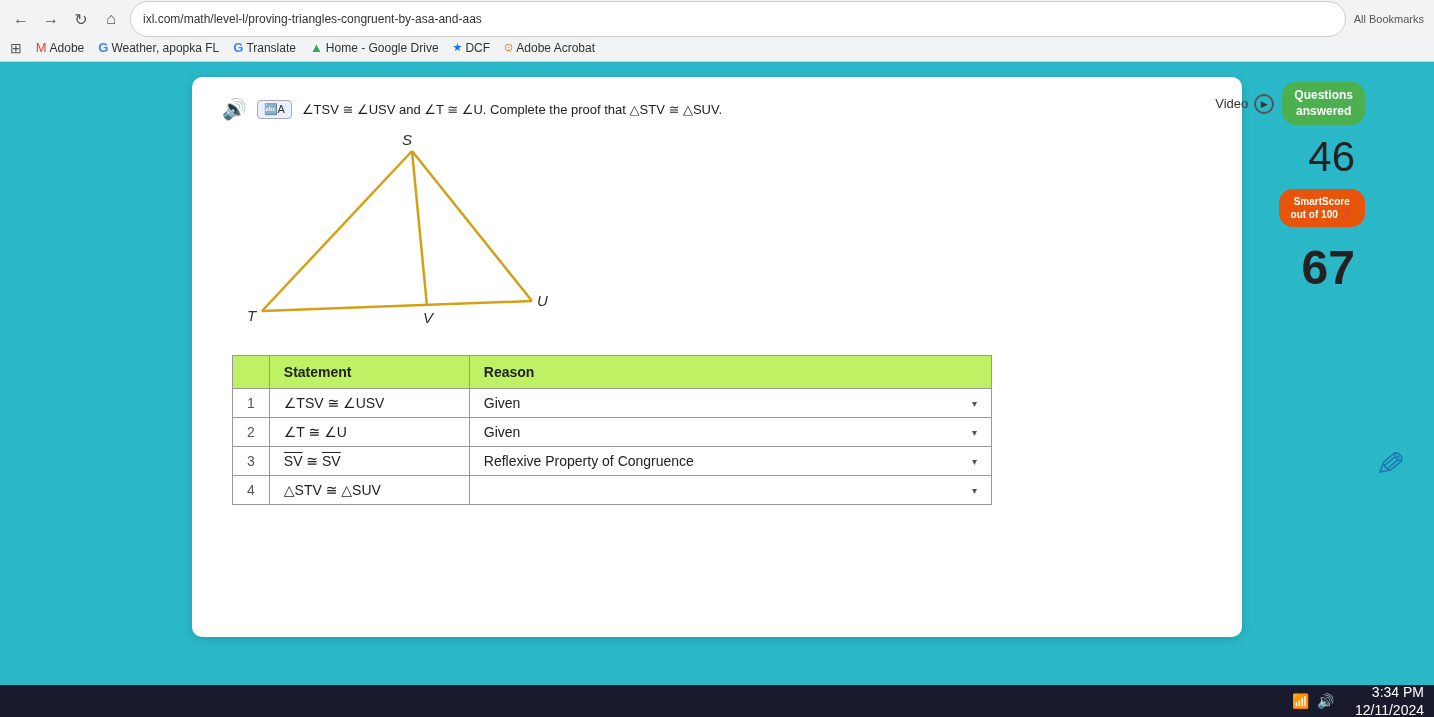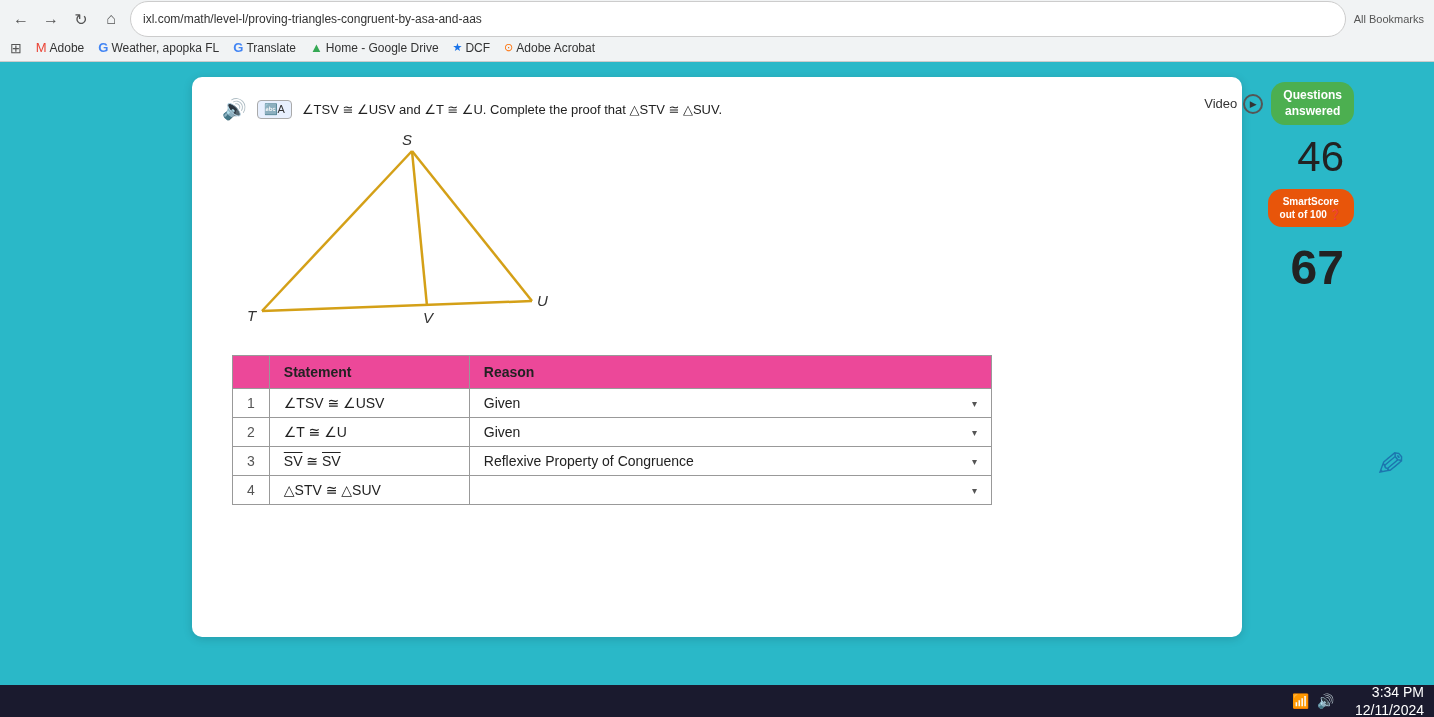--- a/index.html
+++ b/index.html
@@ -184,21 +184,21 @@
 
     
     .proof-table {
       width: 760px;
       border-collapse: collapse;
       margin-left: 10px;
       font-size: 14px;
     }
 
     .proof-table th {
-      background: #ec4899;
+      background: #bef264;
       border: 1px solid #999;
       padding: 8px 14px;
       text-align: left;
       font-weight: bold;
       color: #222;
     }
 
     .proof-table td {
       border: 1px solid #999;
       padding: 6px 14px;
@@ -381,21 +381,21 @@
               <span></span>
               <span class="dropdown-arrow">▾</span>
             </div>
           </td>
         </tr>
       </tbody>
     </table>
 
   </div>
 
-  <div style="position:absolute; right: 80px; top: 20px; display:flex; flex-direction:column; align-items:flex-end; gap:8px;">
+  <div style="position:absolute; right: 69px; top: 20px; display:flex; flex-direction:column; align-items:flex-end; gap:8px;">
     <div style="display:flex; align-items:center; gap:8px;">
       <div class="video-btn">
         <span>Video</span>
         <div class="video-circle">▶</div>
       </div>
       <button class="questions-answered-btn">
         <span>Questions</span><br>
         <span>answered</span>
       </button>
     </div>

